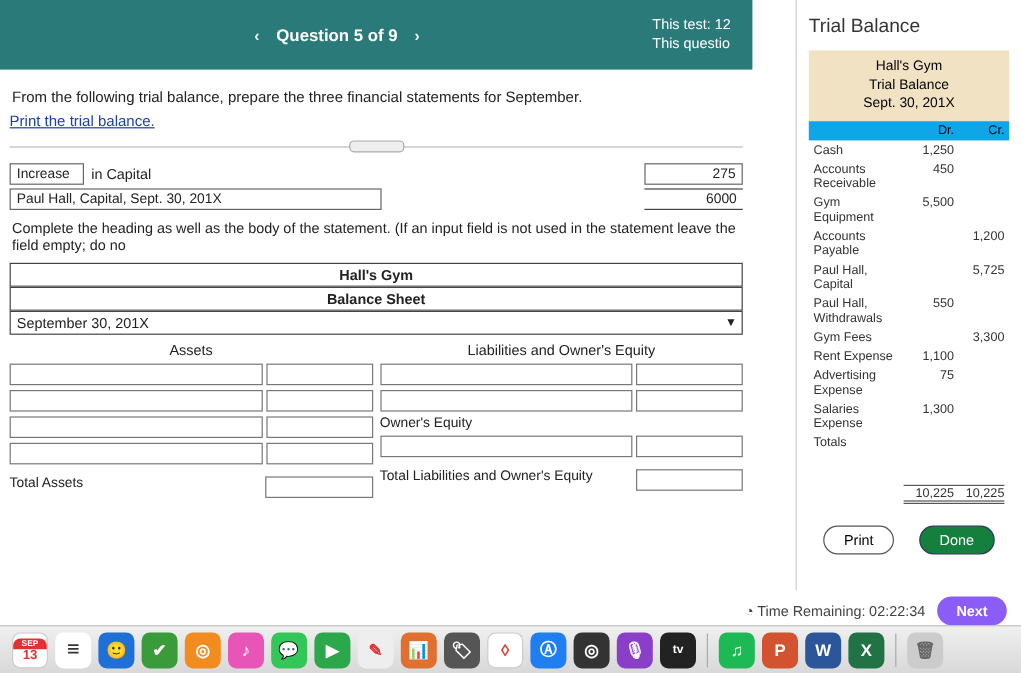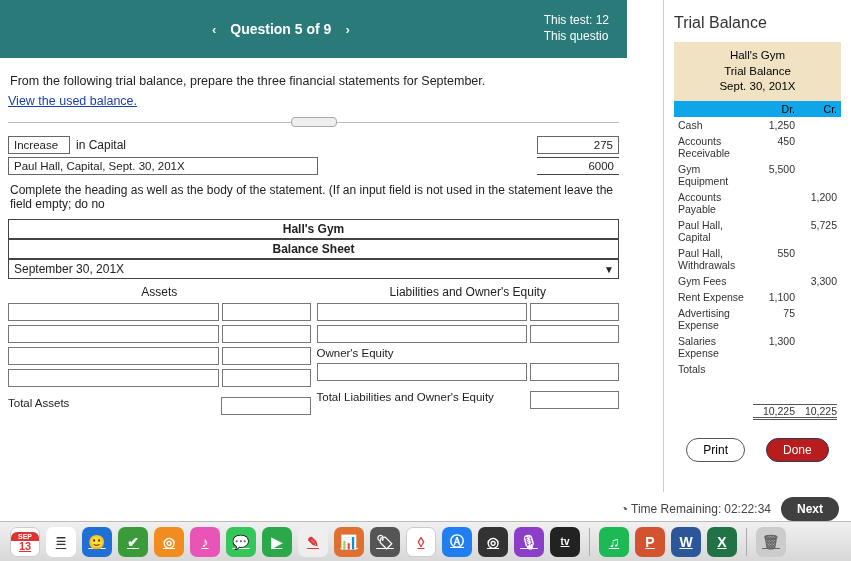--- a/index.html
+++ b/index.html
@@ -50,29 +50,29 @@
   .tb-sub div { padding:2px 4px; }
   .tb-sub .acct { flex:1; }
   .tb-sub .num { width:42px; text-align:right; }
   .tb-row { display:flex; font-size:10.5px; padding:2px 4px; color:#333; }
   .tb-row .acct { flex:1; }
   .tb-row .num { width:42px; text-align:right; }
   .tb-tot .num { border-top:1px solid #555; border-bottom:3px double #555; font-weight:normal;margin-top:41px; }
 
   .btns { display:flex; justify-content:center; gap:21px; margin-top:16px; }
   .btn { border:1px solid #555; border-radius:14px; padding:4px 16px; font-size:12px; cursor:pointer; background:#fff; }
-  .btn.primary { background:#b91c1c; color:#fff; border-color:#2b3a55; }
+  .btn.primary { background:#15803d; color:#fff; border-color:#2b3a55; }
 
   .footer { position:absolute; bottom:40px; right:12px; display:flex; align-items:center; gap:10px; font-size:12px; color:#444; }
   .clock { font-size:12px; display:inline-flex; align-items:center; gap:3px; }
-  .next-btn { background:#404040; color:#fff; border:none; border-radius:14px; padding:5px 16px; font-size:12px; font-weight:bold; cursor:pointer; }
+  .next-btn { background:#8b5cf6; color:#fff; border:none; border-radius:14px; padding:5px 16px; font-size:12px; font-weight:bold; cursor:pointer; }
 
   
   .dock { position:absolute; bottom:0; left:0; right:0; height:40px; background:linear-gradient(#f0f0f0,#d8d8d8); display:flex; align-items:center; gap:6px; padding:0 10px; border-top:1px solid #bbb; }
-  .dock .app { width:30px; height:30px; border-radius:7px; display:flex; align-items:center; justify-content:center; font-size:14px; color:#fff; font-weight:bold; position:relative;text-decoration:underline; }
+  .dock .app { width:30px; height:30px; border-radius:7px; display:flex; align-items:center; justify-content:center; font-size:14px; color:#fff; font-weight:bold; position:relative; }
   .dock .cal { background:#fff; color:#d33; border:1px solid #ccc; font-size:11px; flex-direction:column; line-height:1; }
   .dock .cal .m { background:#d33; color:#fff; width:100%; text-align:center; font-size:7px; border-radius:6px 6px 0 0; padding:1px 0; }
   .sep { width:1px; height:28px; background:#aaa; margin:0 3px; }
 </style>
 </head>
 <body>
 
 <div class="top-bar">
   <div class="q-nav">
     <span class="arrow">‹</span>
@@ -81,21 +81,21 @@
   </div>
   <div class="test-info">
     <div>This test: 12</div>
     <div>This questio</div>
   </div>
 </div>
 
 <div class="main">
   <div class="left">
     <div class="instr">From the following trial balance, prepare the three financial statements for September.</div>
-    <div class="link">View the used balance.</div>
+    <div class="link">Print the trial balance.</div>
 
     <div class="sec">
       <div class="handle"></div>
 
       <div class="row">
         <div class="box" style="width:62px">Increase</div>
         <span>in Capital</span>
         <div style="flex:1"></div>
         <div class="box small">275</div>
       </div>

